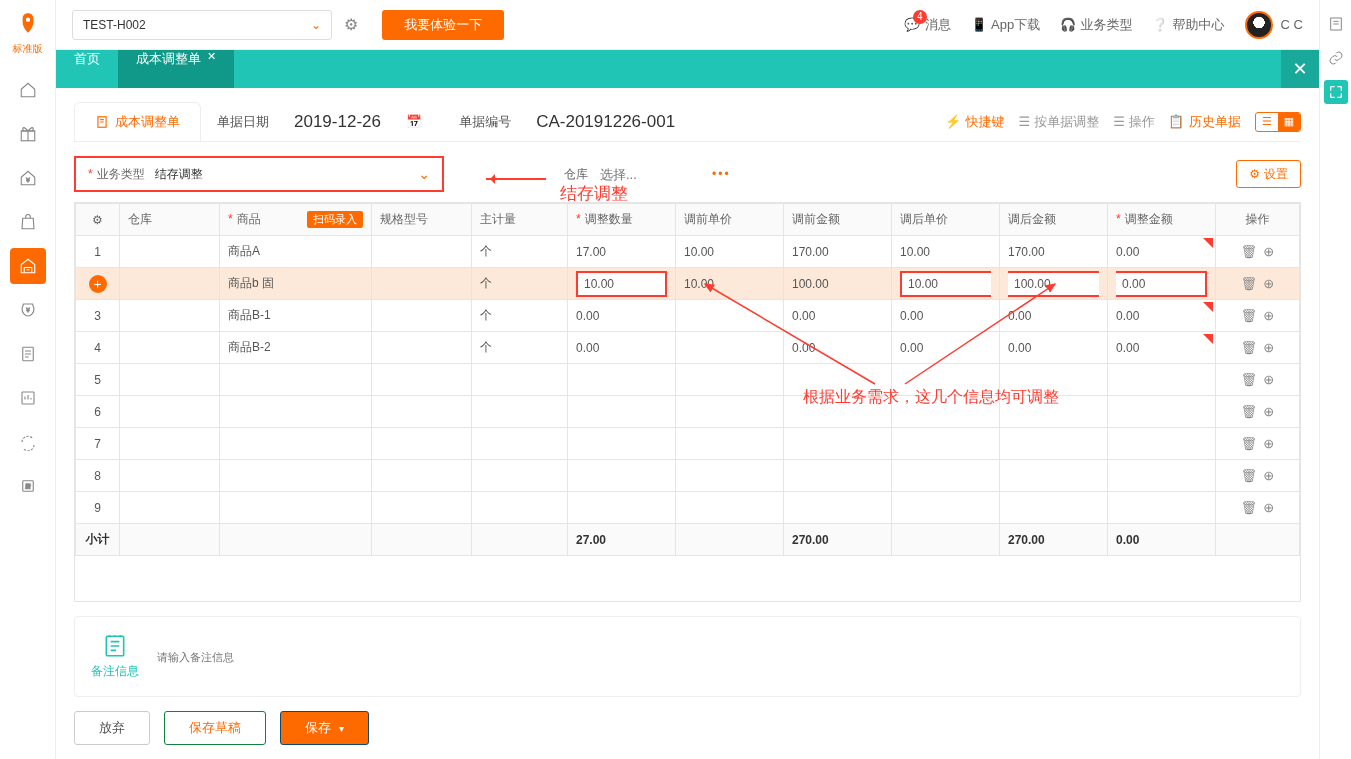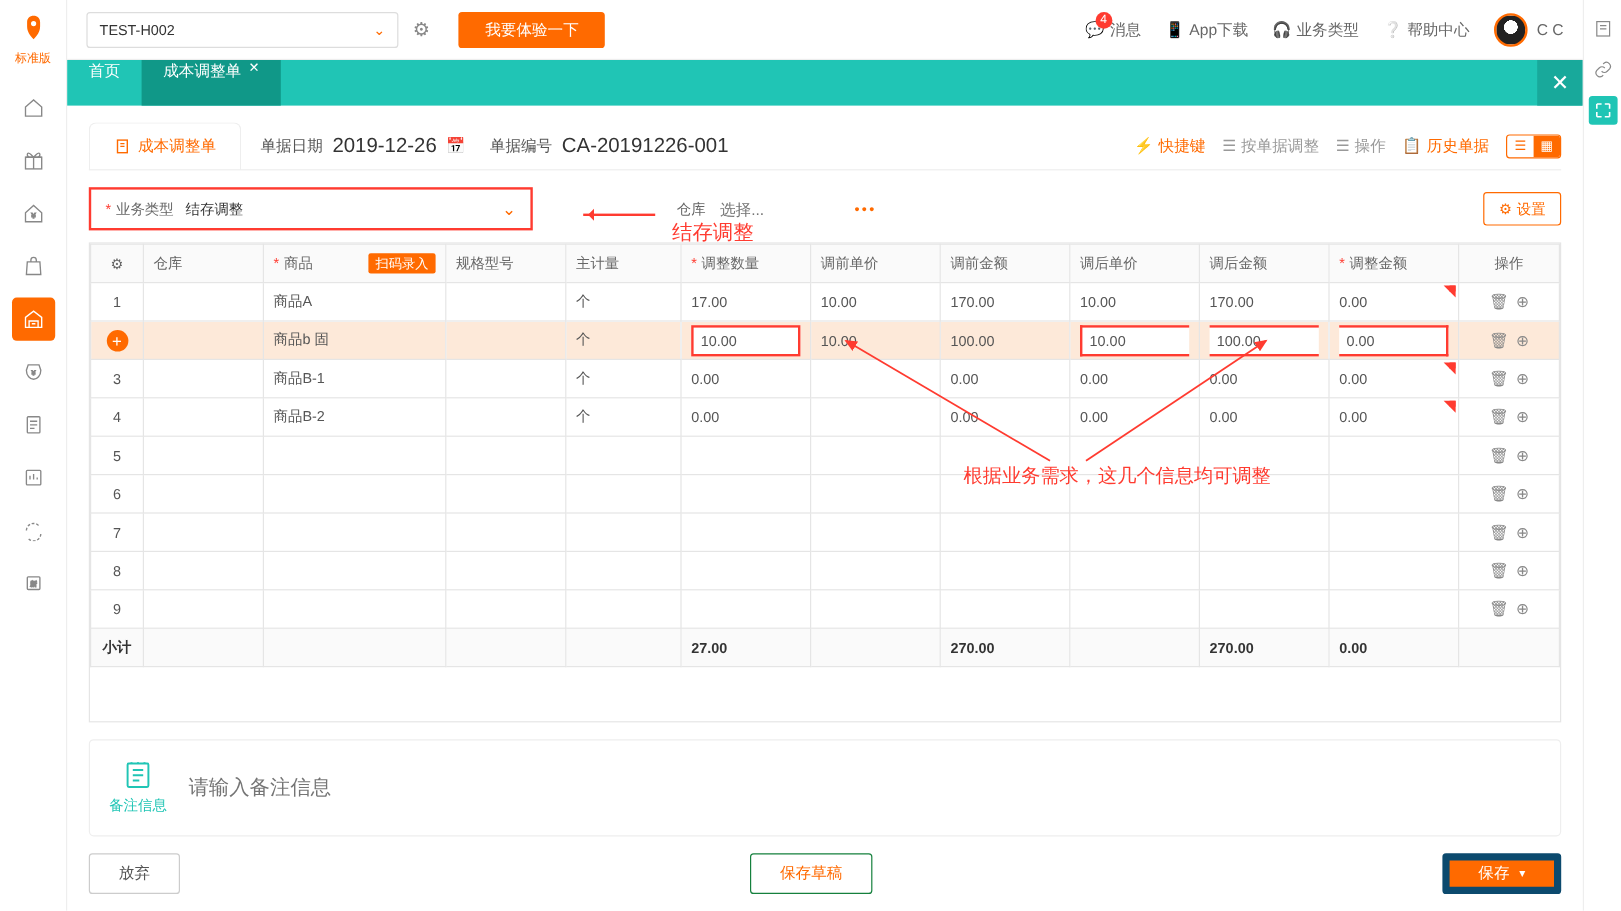--- a/index.html
+++ b/index.html
@@ -24,21 +24,21 @@
 .avatar{width:28px;height:28px;border-radius:50%;background:radial-gradient(circle at 50% 40%,#fff 30%,#222 31%);border:2px solid #ff6a00;margin-right:4px}
 .tabs-bar{height:38px;background:#20c5b5;display:flex;align-items:center}
 .tab{height:38px;padding:0 18px;display:flex;align-items:flex-start;color:#fff;cursor:pointer;font-size:13px}
 .tab.active{background:#109888}
 .tab .x{margin-left:6px;font-size:11px}
 .tabs-close{margin-left:auto;width:38px;height:38px;background:#18a99b;color:#fff;display:flex;align-items:center;justify-content:center;cursor:pointer;font-size:18px}
 .content{flex:1;padding:14px 18px 0;display:flex;flex-direction:column;overflow:hidden;position:relative}
 .doc-hdr{display:flex;align-items:center;border-bottom:1px solid #eee;height:40px}
 .doc-tab{height:40px;padding:0 20px;display:flex;align-items:center;gap:6px;border:1px solid #eee;border-bottom:none;border-radius:6px 6px 0 0;color:#ff6a00;font-size:13px}
 .doc-tab svg{width:14px;height:14px}
-.doc-meta{margin-left:16px;display:flex;align-items:center;gap:8px;color:#555;font-size:13px}
+.doc-meta{margin-left:16px;display:flex;align-items:center;gap:25px;color:#555;font-size:13px}
 .doc-meta .date{font-size:17px;color:#333}
 .cal-ic{color:#ff6a00}
 .doc-toolbar{margin-left:auto;display:flex;align-items:center;gap:14px;color:#999;font-size:13px}
 .tb-link{display:flex;align-items:center;gap:4px;cursor:pointer}
 .tb-link.orange{color:#ff6a00}
 .view-tog{display:flex;border:1px solid #ff6a00;border-radius:3px;overflow:hidden}
 .view-tog span{width:22px;height:18px;display:flex;align-items:center;justify-content:center;cursor:pointer;font-size:11px}
 .view-tog .on{background:#ff6a00;color:#fff}
 .view-tog .off{color:#ff6a00}
 .filter-row{display:flex;align-items:center;padding:14px 0 10px;gap:40px;position:relative}
@@ -71,26 +71,26 @@
 .cell-input{border:2px solid #ff3b30;height:26px;display:flex;align-items:center;padding:0 6px;background:#fff}
 .red-tri{position:relative}
 .red-tri::before{content:"";position:absolute;right:2px;top:2px;border:5px solid transparent;border-top-color:#ff3b30;border-right-color:#ff3b30}
 .op-ic{color:#888;margin:0 3px;cursor:pointer;font-size:13px}
 .subtotal td{background:#fafafa;font-weight:bold;color:#333}
 .anno2{position:absolute;left:728px;top:184px;color:#ff3b30;font-size:16px;z-index:5;pointer-events:none}
 svg.arrow{position:absolute;z-index:4;pointer-events:none}
 .remark-sec{margin-top:14px;border:1px solid #eee;padding:16px;display:flex;align-items:center;gap:18px;border-radius:4px}
 .remark-ic{display:flex;flex-direction:column;align-items:center;color:#20c5b5;gap:4px}
 .remark-ic svg{width:26px;height:26px}
-.remark-input{border:none;outline:none;flex:1;font-size:17px;color:#0369a1}
-.footer{margin-top:auto;padding:14px 0;display:flex;justify-content:space-between;}
+.remark-input{border:none;outline:none;flex:1;font-size:11px;color:#0369a1}
+.footer{margin-top:auto;padding:14px 0;display:flex;justify-content:flex-start;gap:14px}
 .btn{height:34px;padding:0 24px;border-radius:3px;cursor:pointer;font-size:13px;display:flex;align-items:center}
 .btn-def{background:#fff;border:1px solid #ccc;color:#555}
 .btn-out{background:#fff;border:1px solid #15803d;color:#ff6a00}
-.btn-pri{background:#ff6a00;border:6px solid #0c4a6e;color:#fff}
+.btn-pri{background:#ff6a00;border:1px solid #0c4a6e;color:#fff}
 .btn-pri .chev{margin-left:8px;font-size:10px}
 .right-dock{width:32px;background:#fff;border-left:1px solid #eee;display:flex;flex-direction:column;align-items:center;padding-top:12px;gap:10px}
 .dock-ic{width:24px;height:24px;display:flex;align-items:center;justify-content:center;color:#888;cursor:pointer;border-radius:3px}
 .dock-ic.active{background:#20c5b5;color:#fff}
 </style>
 </head>
 <body>
 
 <div class="app">
 <div class="left-nav">

